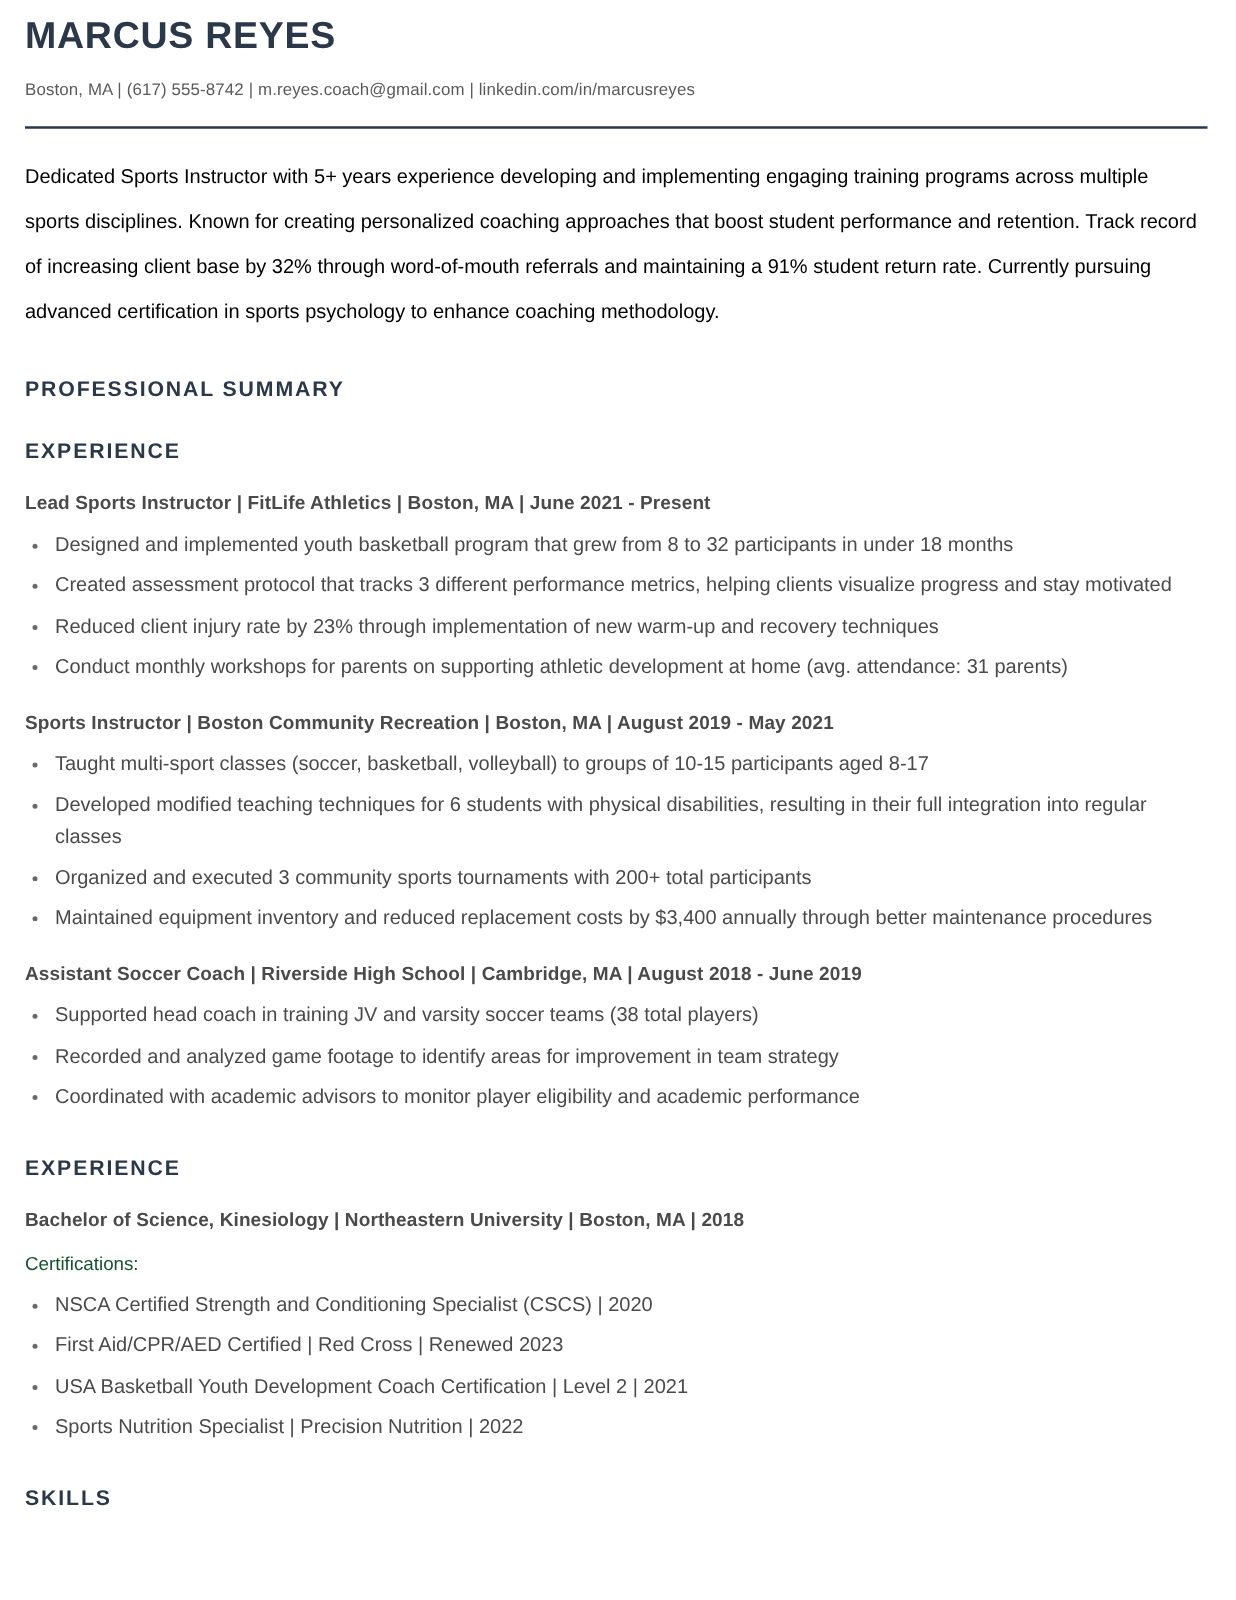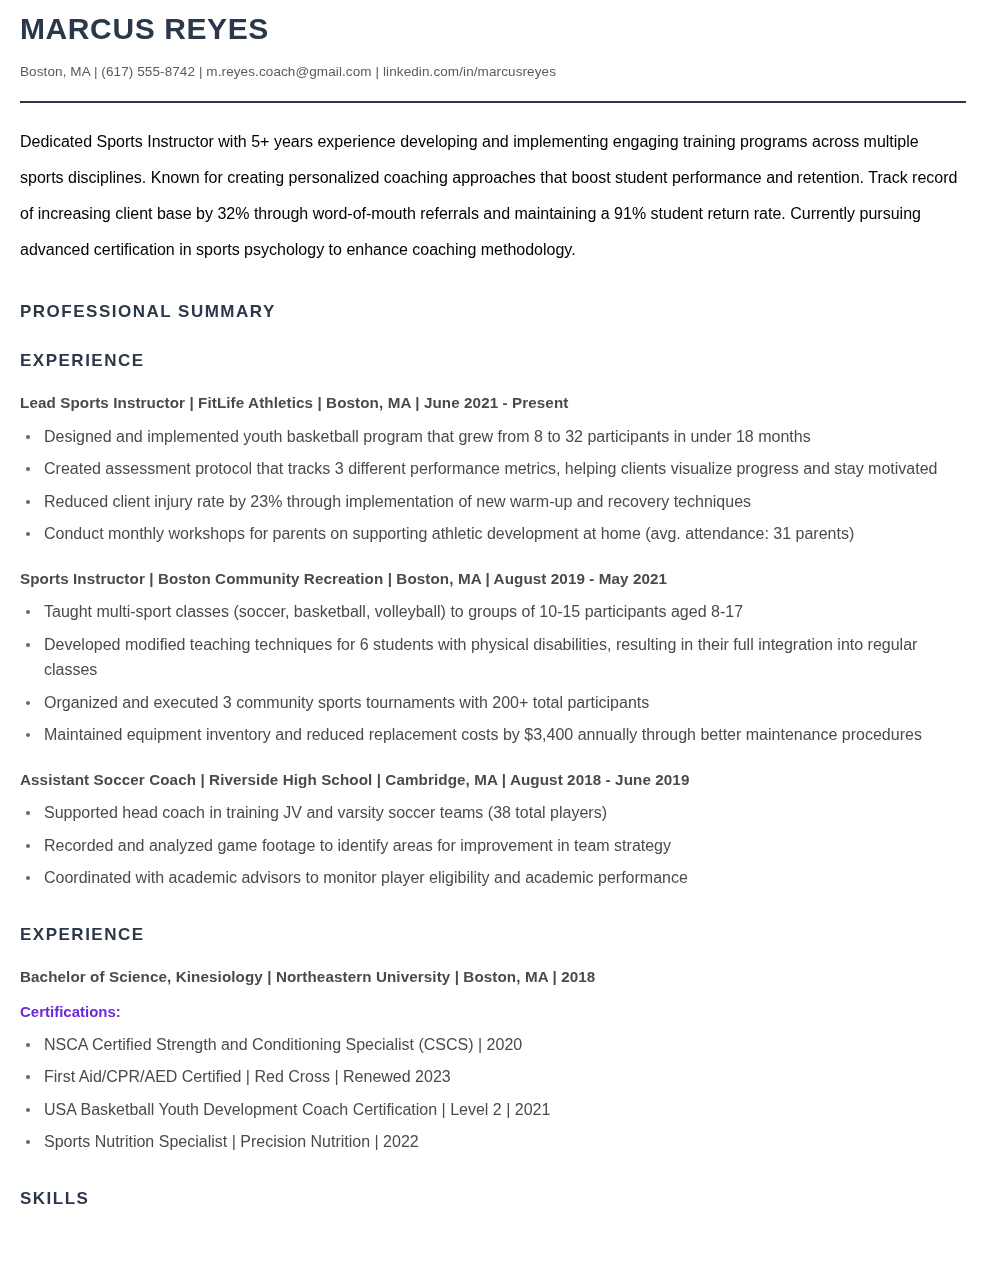--- a/index.html
+++ b/index.html
@@ -69,22 +69,22 @@
   .entry-title {
     font-size: 15.2px;
     font-weight: bold;
     color: #4a4a4a;
     margin: 22px 0 0 0;
     line-height: 1.35;
     letter-spacing: 0.1px;
   }
   .sub-label {
     font-size: 15px;
-    font-weight: bold;
-    color: #6d28d9;
+    font-weight: normal;
+    color: #14532d;
     margin: 14px 0 0 0;
     line-height: 1.35;
   }
 
   
   ul.bullets {
     list-style: none;
     margin: 10px 0 0 0;
     padding: 0;
   }

